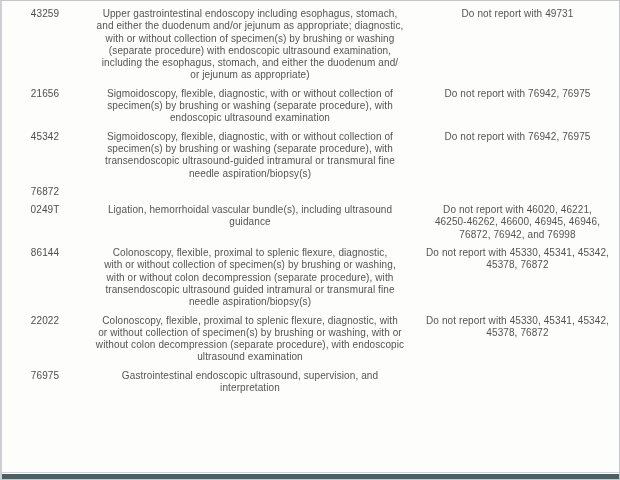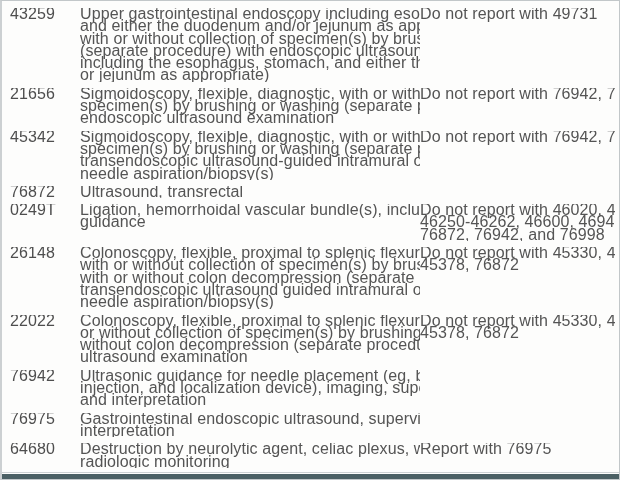--- a/index.html
+++ b/index.html
@@ -21,25 +21,26 @@
     padding: 7px 4px 0 8px;
   }
 
   .row {
     display: grid;
     grid-template-columns: 70px 340px 1fr;
     margin-bottom: 6px;
   }
 
   .cell {
-    font-size: 16px;
+    font-size: 10px;
     line-height: 12.3px;
     letter-spacing: 0.1px;
     white-space: pre;           
     overflow: hidden;
+    text-align: center;
   }
 
   .cell.code { color: #4e4e4e; }
   .cell.desc { }
   .cell.note { }
 
   .footer-rule {
     position: absolute;
     left: 0; right: 0; bottom: 6px;
     height: 1px;
@@ -82,73 +83,59 @@
       <div class="cell code">45342</div>
       <div class="cell desc">Sigmoidoscopy, flexible, diagnostic, with or without collection of
 specimen(s) by brushing or washing (separate procedure), with
 transendoscopic ultrasound-guided intramural or transmural fine
 needle aspiration/biopsy(s)</div>
       <div class="cell note">Do not report with 76942, 76975</div>
     </div>
 
     <div class="row">
       <div class="cell code">76872</div>
-      <div class="cell desc">Ultrasound, transrectal</div>
       <div class="cell note"></div>
     </div>
 
     <div class="row">
       <div class="cell code">0249T</div>
       <div class="cell desc">Ligation, hemorrhoidal vascular bundle(s), including ultrasound
 guidance</div>
       <div class="cell note">Do not report with 46020, 46221,
 46250-46262, 46600, 46945, 46946,
 76872, 76942, and 76998</div>
     </div>
 
     <div class="row">
-      <div class="cell code">26148</div>
+      <div class="cell code">86144</div>
       <div class="cell desc">Colonoscopy, flexible, proximal to splenic flexure, diagnostic,
 with or without collection of specimen(s) by brushing or washing,
 with or without colon decompression (separate procedure), with
 transendoscopic ultrasound guided intramural or transmural fine
 needle aspiration/biopsy(s)</div>
       <div class="cell note">Do not report with 45330, 45341, 45342,
 45378, 76872</div>
     </div>
 
     <div class="row">
       <div class="cell code">22022</div>
       <div class="cell desc">Colonoscopy, flexible, proximal to splenic flexure, diagnostic, with
 or without collection of specimen(s) by brushing or washing, with or
 without colon decompression (separate procedure), with endoscopic
 ultrasound examination</div>
       <div class="cell note">Do not report with 45330, 45341, 45342,
 45378, 76872</div>
     </div>
 
-    <div class="row">
-      <div class="cell code">76942</div>
-      <div class="cell desc">Ultrasonic guidance for needle placement (eg, biopsy, aspiration,
-injection, and localization device), imaging, supervision,
-and interpretation</div>
-      <div class="cell note"></div>
-    </div>
 
     <div class="row">
       <div class="cell code">76975</div>
       <div class="cell desc">Gastrointestinal endoscopic ultrasound, supervision, and
 interpretation</div>
       <div class="cell note"></div>
     </div>
 
-    <div class="row">
-      <div class="cell code">64680</div>
-      <div class="cell desc">Destruction by neurolytic agent, celiac plexus, with or without
-radiologic monitoring</div>
-      <div class="cell note">Report with 76975</div>
-    </div>
 
   </div>
 
   <div class="footer-rule"></div>
   <div class="footer-bar"></div>
 </div>
 
 </body></html>

